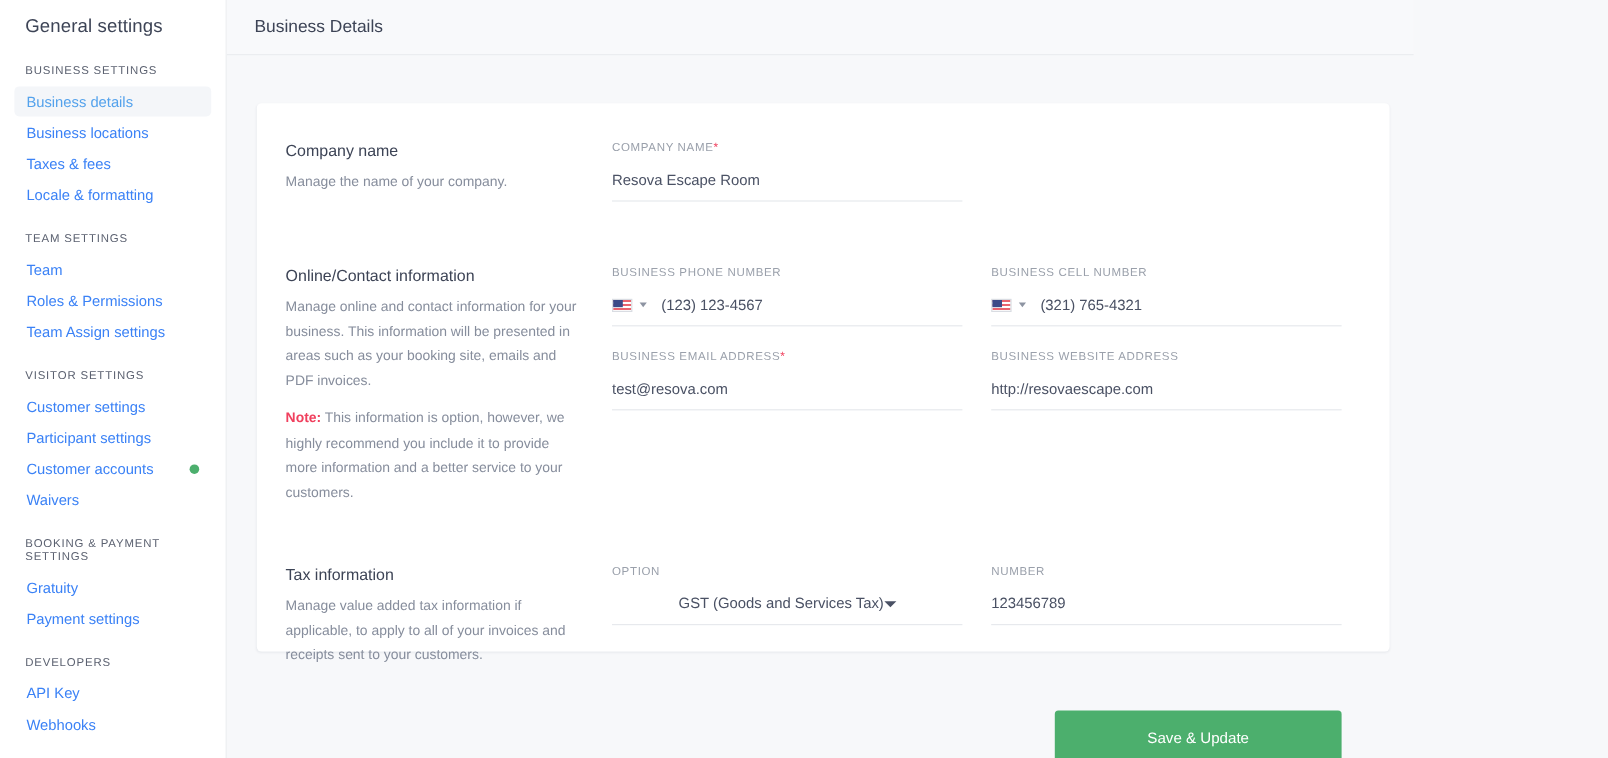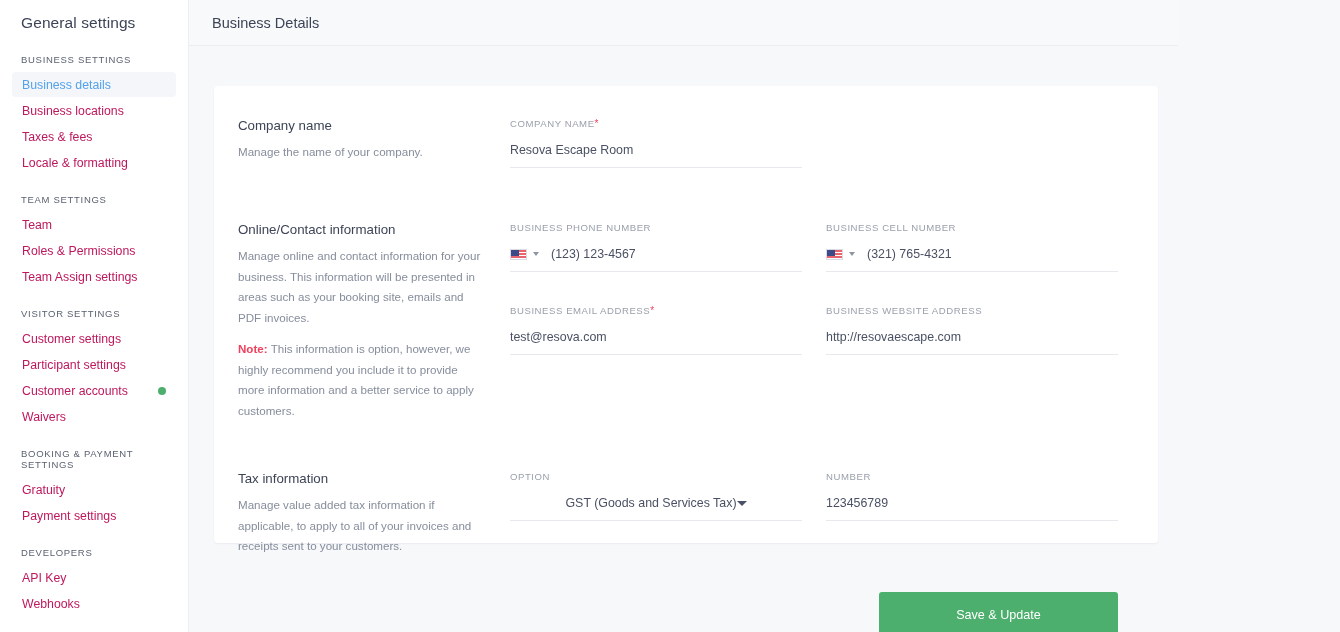--- a/index.html
+++ b/index.html
@@ -27,21 +27,21 @@
   .sidebar-group { margin-top: 19px; }
   .sidebar-group.first { margin-top: 22px; }
   .group-label {
     font-size: 9.5px; font-weight: 400; color: #5b6170;
     letter-spacing: .7px; padding-left: 9px; margin-bottom: 7px;
   }
   .sidebar-item {
     position: relative;
     display: flex; align-items: center; justify-content: space-between;
     height: 25px; padding: 0 10px 0 10px;
-    font-size: 12.3px; color: #be185d;
+    font-size: 12.3px; color: #3b82f6;
     border-radius: 4px; margin-bottom: 1px;
     cursor: pointer;
   }
   .sidebar-item.active { background: #f4f6f9; color: #54a2ec; }
   .status-dot {
     width: 8px; height: 8px; border-radius: 50%;
     background: #4caf6d; flex: 0 0 8px;
   }
 
   
@@ -224,21 +224,21 @@
             </div>
             <div class="field"></div>
           </div>
         </div>
 
         <div class="row" style="margin-top:54px">
           <div class="desc-col">
             <div class="sec-title">Online/Contact information</div>
             <div class="sec-text">Manage online and contact information for your business. This information will be presented in areas such as your booking site, emails and PDF invoices.</div>
             <div class="sec-note">
-              <span class="note-label">Note:</span><span> This information is option, however, we highly recommend you include it to provide more information and a better service to apply customers.</span>
+              <span class="note-label">Note:</span><span> This information is option, however, we highly recommend you include it to provide more information and a better service to your customers.</span>
             </div>
           </div>
           <div style="flex:1">
             <div class="fields-col">
               <div class="field">
                 <div class="flabel">BUSINESS PHONE NUMBER</div>
                 <div class="finput">
                   <span class="flag"></span>
                   <span class="caret-sm"></span>
                   <span>(123) 123-4567</span>
@@ -246,21 +246,21 @@
               </div>
               <div class="field">
                 <div class="flabel">BUSINESS CELL NUMBER</div>
                 <div class="finput">
                   <span class="flag"></span>
                   <span class="caret-sm"></span>
                   <span>(321) 765-4321</span>
                 </div>
               </div>
             </div>
-            <div class="fields-col" style="margin-top:33px">
+            <div class="fields-col" style="margin-top:20px">
               <div class="field">
                 <div class="flabel">
                   <span>BUSINESS EMAIL ADDRESS</span><span class="req">*</span>
                 </div>
                 <div class="finput">
                   <span>test@resova.com</span>
                 </div>
               </div>
               <div class="field">
                 <div class="flabel">BUSINESS WEBSITE ADDRESS</div>

